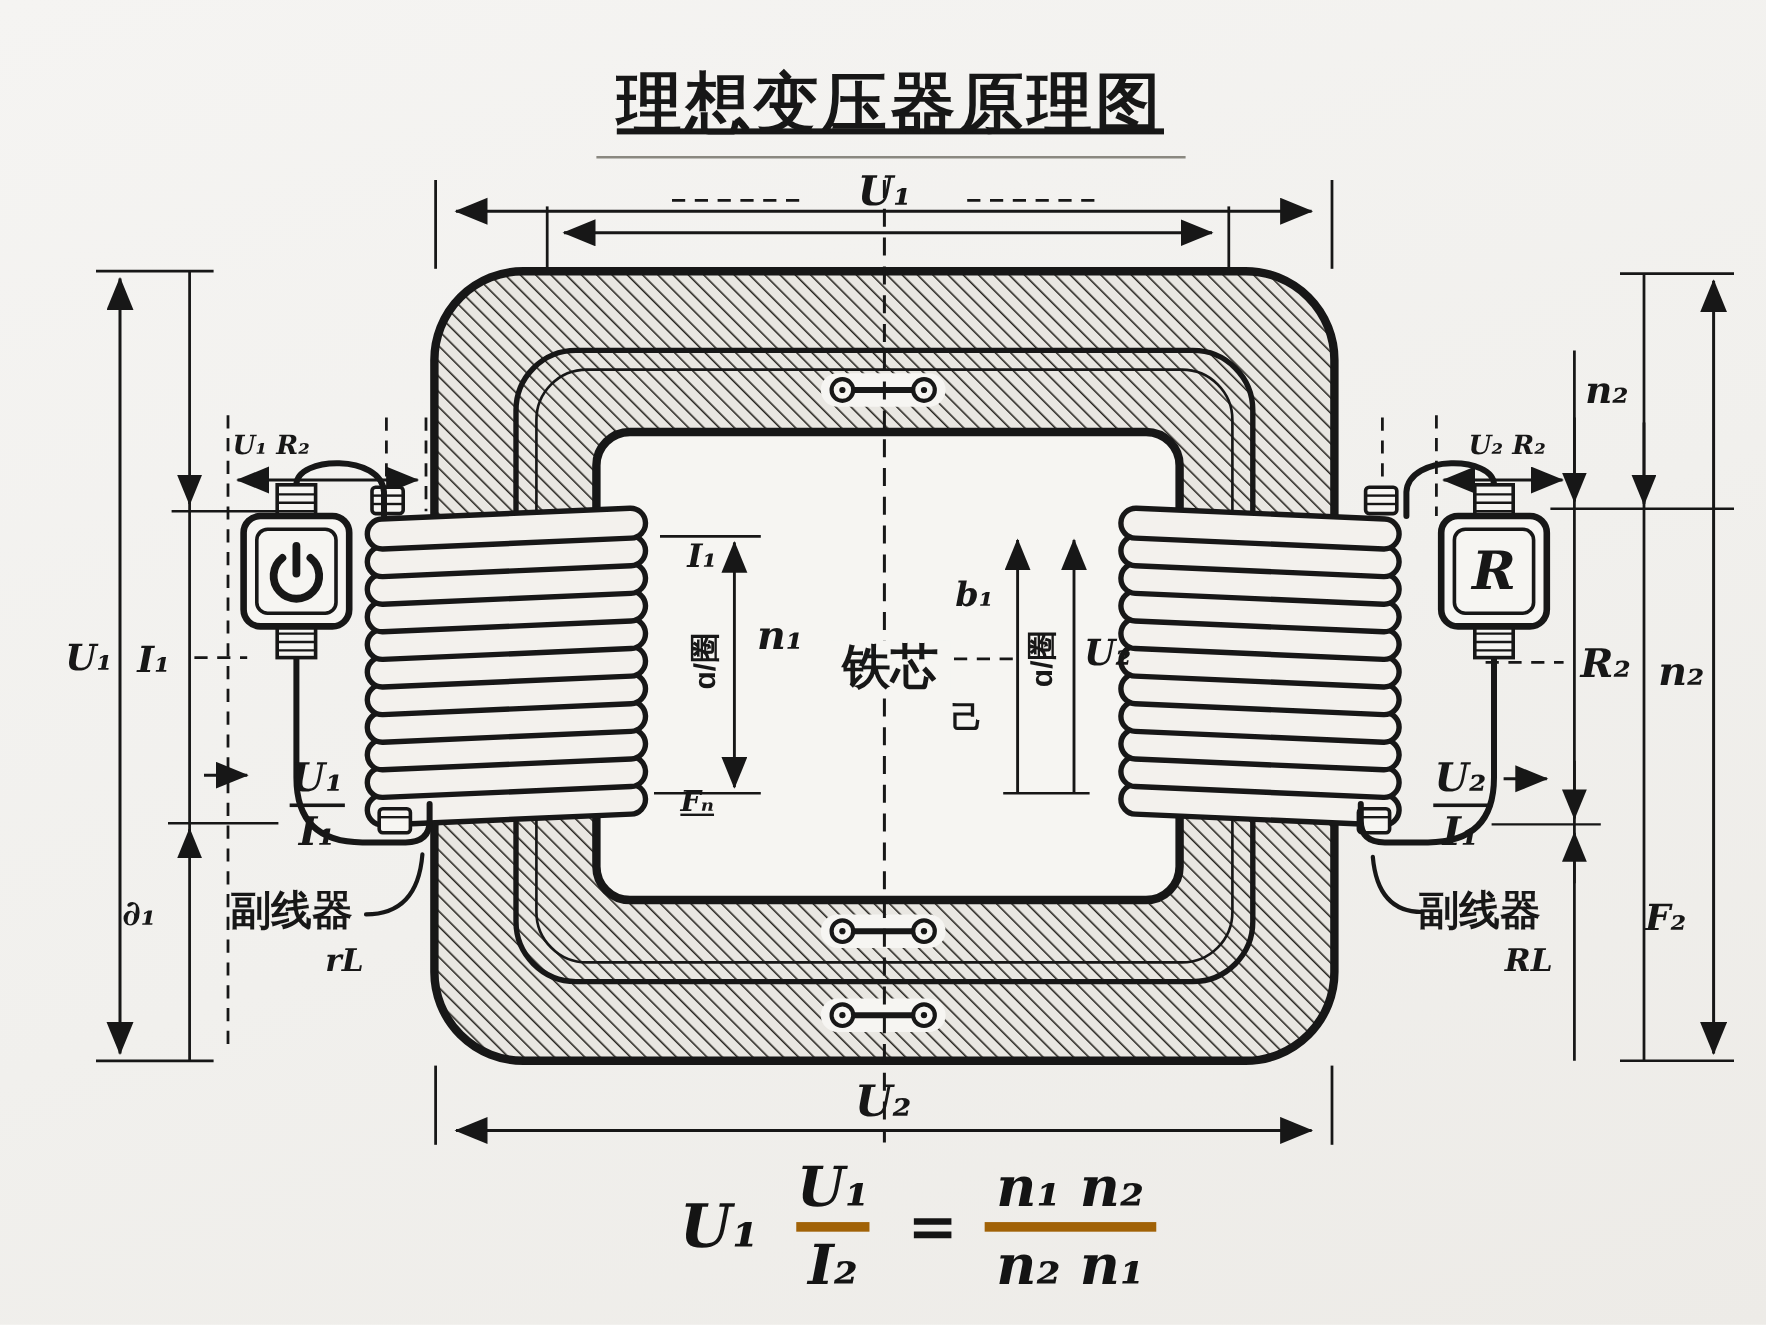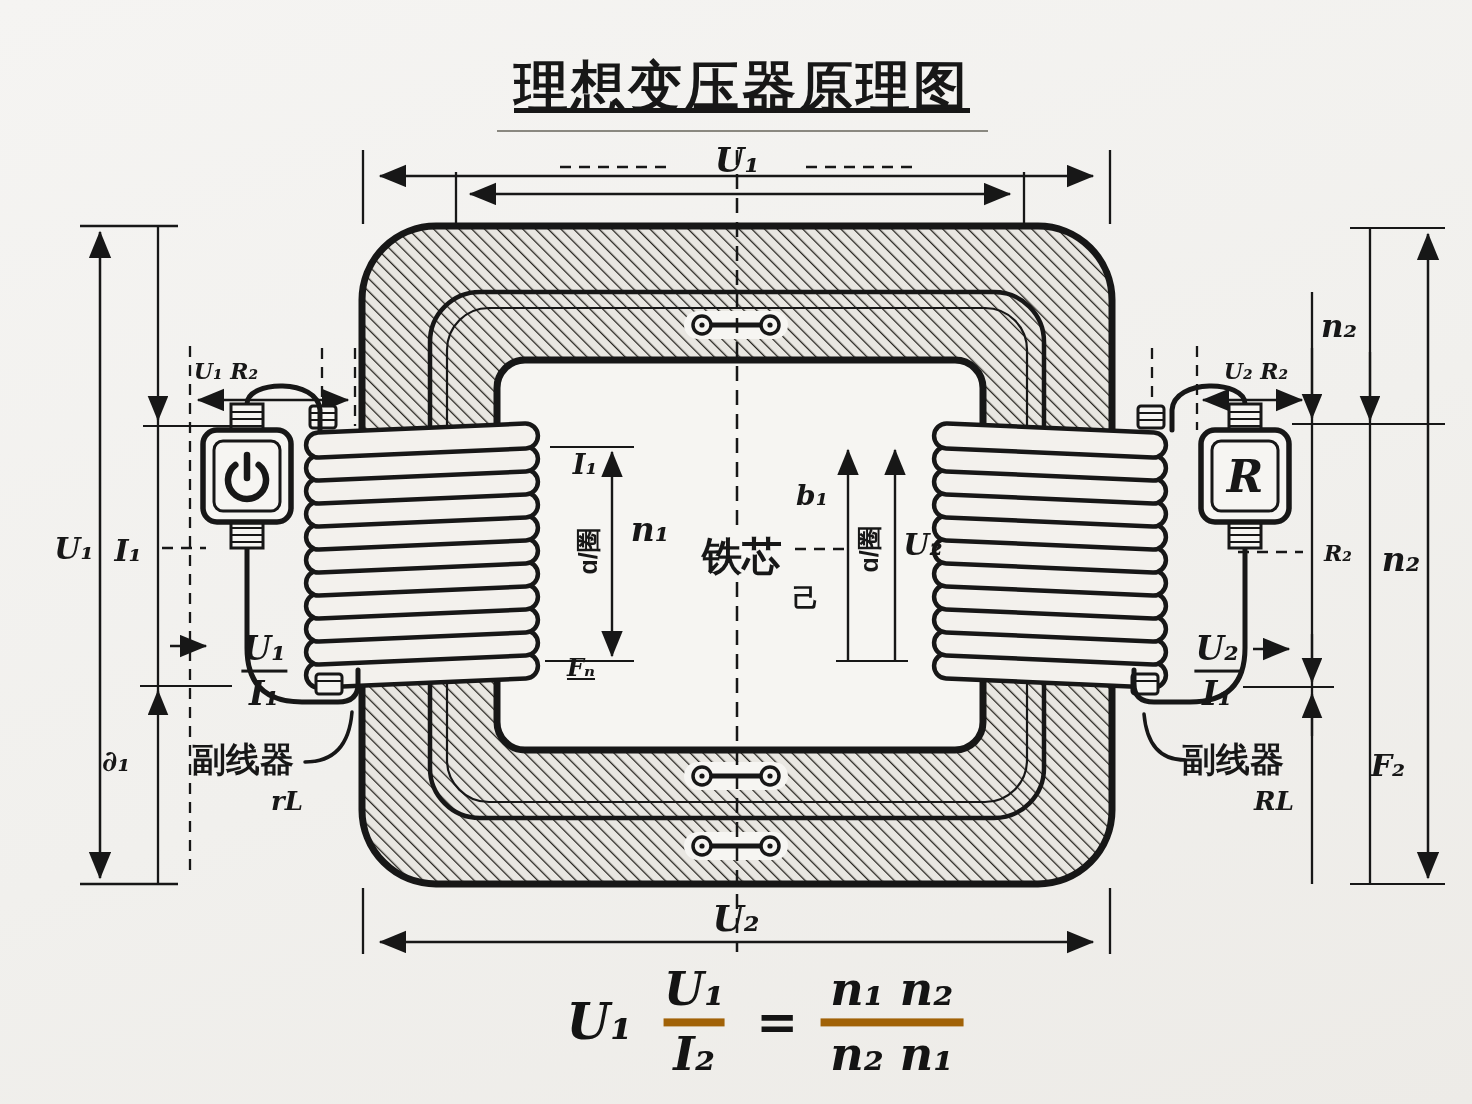--- a/index.html
+++ b/index.html
@@ -250,21 +250,21 @@
 <div class="lbl cn rot" style="left:588px;top:551px;font-size:25px;">ɑ/圈</div>
 <div class="lbl math" style="left:581px;top:668px;font-size:24px;text-decoration:underline;">Fₙ</div>
 
 <div class="lbl cn corebg" style="left:742px;top:556px;font-size:40px;text-align:center;">铁芯</div>
 
 <div class="lbl math" style="left:812px;top:496px;font-size:28px;">b₁</div>
 <div class="lbl cn" style="left:806px;top:598px;font-size:26px;">己</div>
 <div class="lbl cn rot" style="left:869px;top:549px;font-size:25px;">ɑ/圈</div>
 <div class="lbl math" style="left:923px;top:545px;font-size:30px;">U₂</div>
 
-<div class="lbl math" style="left:1338px;top:553px;font-size:22px;">R₂</div>
+<div class="lbl math" style="left:1338px;top:553px;font-size:33px;">R₂</div>
 <div class="lbl math" style="left:1401px;top:559px;font-size:33px;">n₂</div>
 <div class="lbl math" style="left:1350px;top:766px;font-size:30px;margin-left:38px;">F₂</div>
 
 <div class="fraction" style="left:264px;top:671px;">
   <span class="num">U₁</span>
   <span class="den">I₁</span>
 </div>
 <div class="lbl cn" style="left:243px;top:759px;font-size:34px;">副线器</div>
 <div class="lbl math" style="left:287px;top:801px;font-size:26px;">rL</div>
 

